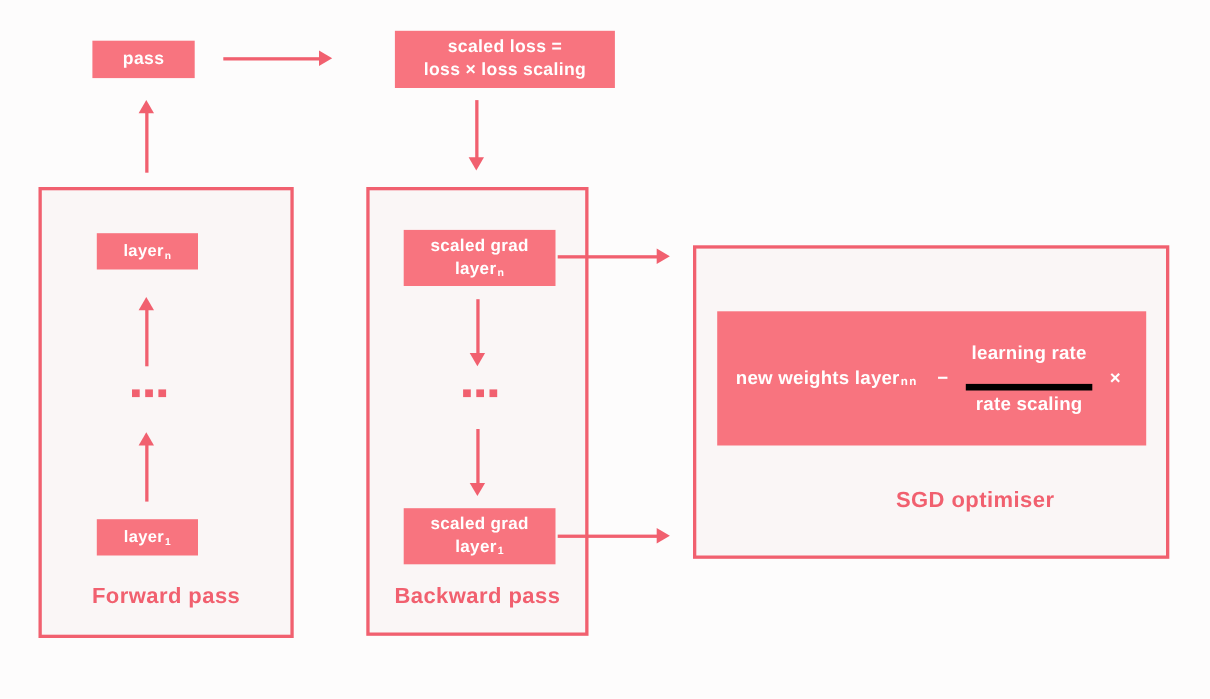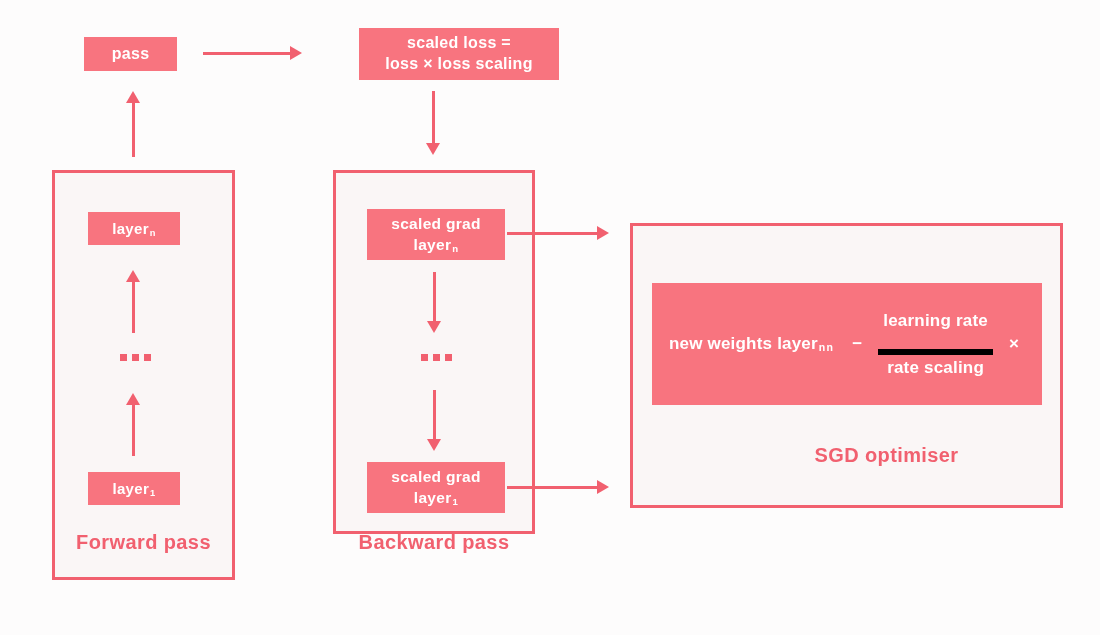--- a/index.html
+++ b/index.html
@@ -51,22 +51,22 @@
     border-bottom:12px solid #f1606f;border-left:7px solid transparent;border-right:7px solid transparent;}
   .head-down{position:absolute;width:0;height:0;
     border-top:12px solid #f1606f;border-left:7px solid transparent;border-right:7px solid transparent;}
   
   .dots{position:absolute;display:flex;gap:5px;}
   .dots span{width:7px;height:7px;background:#f1606f;display:block;}
   
   .loss-box{left:84px;top:37px;width:93px;height:34px;font-size:16px;}
   .scaled-loss-box{left:333px;top:28px;width:200px;height:52px;font-size:16px;margin-left:26px;}
   
-  .forward-panel{left:52px;top:170px;width:183px;height:410px;}
-  .backward-panel{left:333px;top:170px;width:202px;height:364px;}
+  .forward-panel{left:35px;top:170px;width:232px;height:410px;}
+  .backward-panel{left:333px;top:170px;width:202px;height:408px;}
   .sgd-panel{left:630px;top:223px;width:433px;height:285px;}
   
   .layer-n-box{left:88px;top:212px;width:92px;height:33px;font-size:15px;}
   .layer-1-box{left:88px;top:472px;width:92px;height:33px;font-size:15px;}
   
   .grad-n-box{left:367px;top:209px;width:138px;height:51px;font-size:15.5px;}
   .grad-1-box{left:367px;top:462px;width:138px;height:51px;font-size:15.5px;}
   
   .formula-box{left:652px;top:283px;width:390px;height:122px;font-size:17px;
     display:flex;flex-direction:row;align-items:center;justify-content:center;gap:13px;

